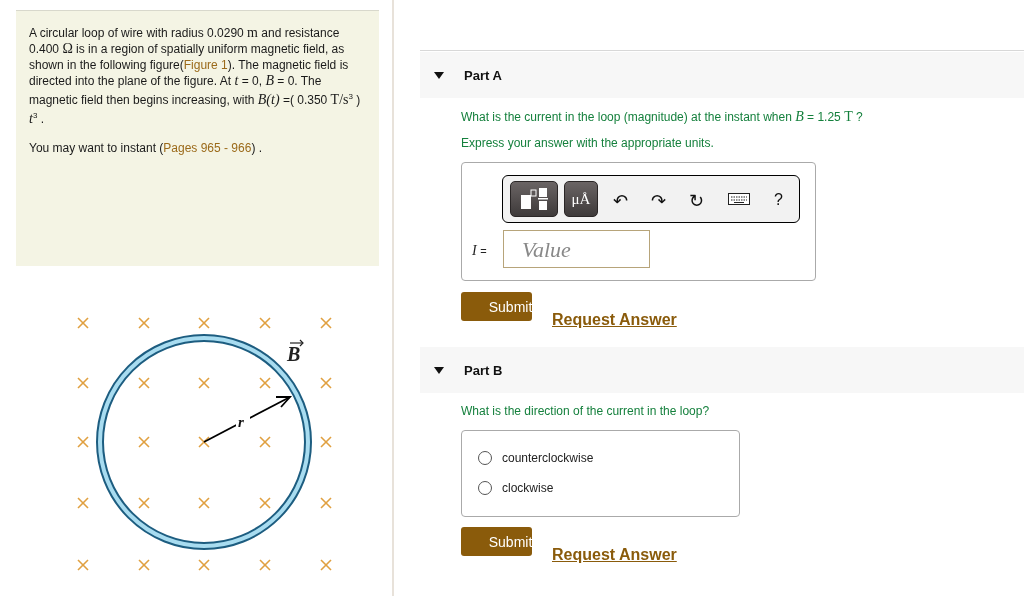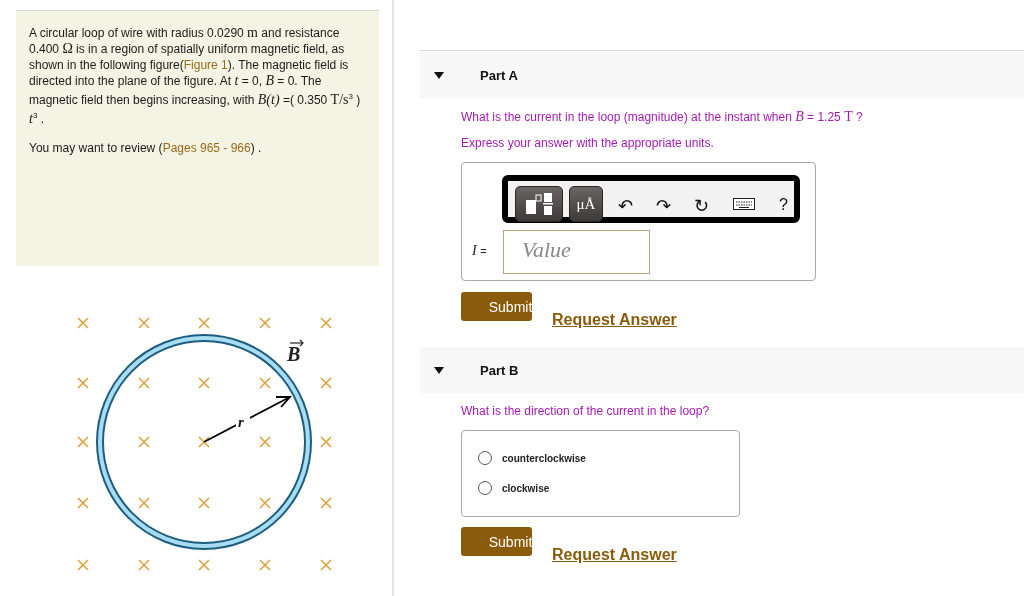--- a/index.html
+++ b/index.html
@@ -11,45 +11,45 @@
   .link { color: #9b6a1a; }
   .math { font-family: "Liberation Serif", serif; font-size: 14px; font-style: italic; }
   .mathr { font-family: "Liberation Serif", serif; font-size: 14px; }
   sup { font-size: 8px; }
   .fig-head { position: absolute; left: 16px; top: 262px; width: 362px; height: 36px; border-bottom: 1px solid #d4d4d4; }
   .fig-title { position: absolute; left: 0; top: 3px; font-weight: bold; font-size: 15px; color: #333; }
   .pager { position: absolute; right: 0; top: 5px; display: flex; align-items: center; gap: 8px; font-size: 12px; }
   .circ-btn { width: 22px; height: 22px; border: 1px solid #ddd; border-radius: 50%; display: flex; align-items: center; justify-content: center; color: #aaa; font-size: 12px; }
   .figure { position: absolute; left: 50px; top: 305px; width: 310px; height: 285px; }
 
-  .part-header { position: absolute; left: 420px; width: 604px; height: 46px; background: #f7f7f7; display: flex; align-items: center; gap: 16px; }
+  .part-header { position: absolute; left: 420px; width: 604px; height: 46px; background: #f7f7f7; display: flex; align-items: center; }
   .part-header .tri { margin-left: 14px; width: 0; height: 0; border-left: 5px solid transparent; border-right: 5px solid transparent; border-top: 7px solid #111; }
   .part-header .lbl { margin-left: 20px; font-size: 13px; font-weight: bold; color: #111; }
   .topline { position: absolute; left: 420px; top: 50px; width: 604px; height: 1px; background: #d8d8d8; }
-  .q { position: absolute; left: 461px; font-size: 12px; color: #a21caf; }
+  .q { position: absolute; left: 461px; font-size: 12px; color: #15803d; }
   .bold { font-weight: normal; }
   .answer-box { position: absolute; left: 461px; top: 162px; width: 355px; height: 119px; border: 1px solid #aaa; border-radius: 4px; }
-  .toolbar { position: absolute; left: 40px; top: 12px; width: 298px; height: 48px; background: #f2f2f2; border: 6px solid #000000; border-radius: 6px; }
+  .toolbar { position: absolute; left: 40px; top: 12px; width: 298px; height: 48px; background: #f2f2f2; border: 1px solid #000000; border-radius: 6px; }
   .tb-btn { position: absolute; top: 5px; height: 36px; border-radius: 5px; background: linear-gradient(#6a6464, #3e3a3a); border: 1px solid #2a2626; color: #fff; display: flex; align-items: center; justify-content: center; }
   .tb-icon { position: absolute; top: 14px; font-size: 18px; color: #111; }
   .ieq { position: absolute; left: 10px; top: 80px; font-size: 13px; }
-  .field { position: absolute; top: 67px; height: 44px; border: 1px solid #b7a47a; background: #fff; font-family: "Liberation Serif", serif; font-style: italic; font-size: 22px; color: #888; padding: 6px 12px 0 18px; }
+  .field { position: absolute; top: 67px; height: 38px; border: 1px solid #b7a47a; background: #fff; font-family: "Liberation Serif", serif; font-style: italic; font-size: 22px; color: #888; padding: 6px 12px 0 18px; }
   .submit { position: absolute; left: 461px; width: 71px; height: 29px; background: #8a5b0b; color: #fff; border-radius: 3px; font-size: 14px; display: flex; align-items: center; justify-content: center; border: none; padding-left: 28px; }
   .req { position: absolute; left: 552px; font-size: 16px; font-weight: bold; color: #8a5b0b; text-decoration: underline; margin-top: 13px; }
   .choices { position: absolute; left: 461px; top: 430px; width: 279px; height: 87px; border: 1px solid #aaa; border-radius: 4px; }
-  .choice { position: absolute; left: 16px; display: flex; align-items: center; font-size: 10px; font-weight: bold; }
+  .choice { position: absolute; left: 16px; display: flex; align-items: center; font-size: 12px; }
   .radio { width: 14px; height: 14px; border: 1px solid #555; border-radius: 50%; margin-right: 10px; background: #fff; }
 </style>
 </head>
 <body>
 
 <div class="left">
   <div class="problem">
     <p><span>A circular loop of wire with radius 0.0290 </span><span class="mathr">m</span><span> and resistance 0.400 </span><span class="mathr">Ω</span><span> is in a region of spatially uniform magnetic field, as shown in the following figure(</span><span class="link">Figure 1</span><span>). The magnetic field is directed into the plane of the figure. At </span><span class="math">t</span><span> = 0, </span><span class="math">B</span><span> = 0. The magnetic field then begins increasing, with </span><span class="math">B(t)</span><span> =( 0.350 </span><span class="mathr">T/s</span><sup>3</sup><span> ) </span><span class="math">t</span><sup>3</sup><span> .</span></p>
-    <p><span>You may want to review (</span><span class="link">Pages 965 - 966</span><span>) .</span></p>
+    <p><span>You may want to instant (</span><span class="link">Pages 965 - 966</span><span>) .</span></p>
   </div>
 
 
   <div class="figure">
     <svg width="310" height="285" viewBox="0 0 310 285">
       <g stroke="#e0a040" stroke-width="1.6">
         <g id="xs">
             <line x1="28" y1="13" x2="38" y2="23"></line>
             <line x1="28" y1="23" x2="38" y2="13"></line>
             <line x1="89" y1="13" x2="99" y2="23"></line>

